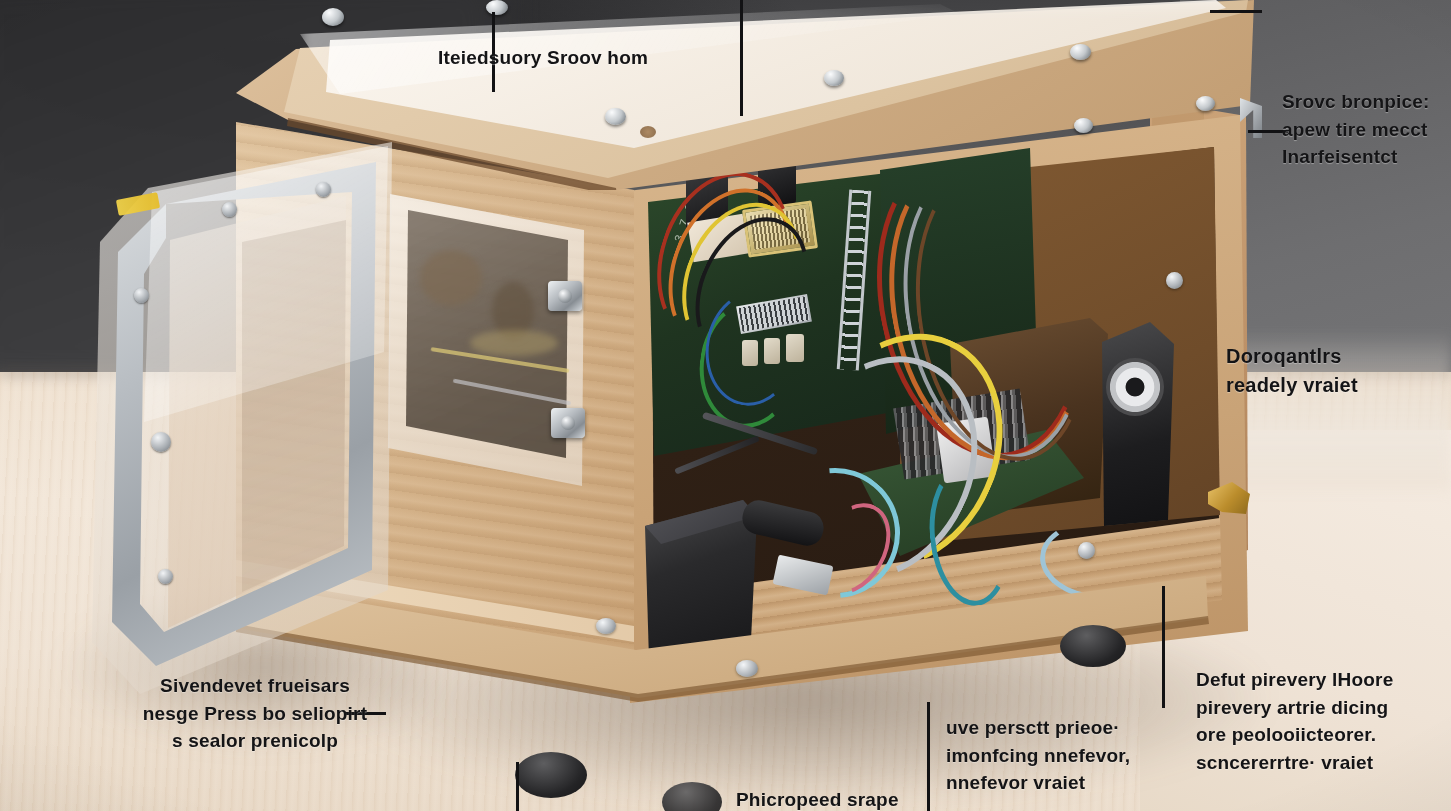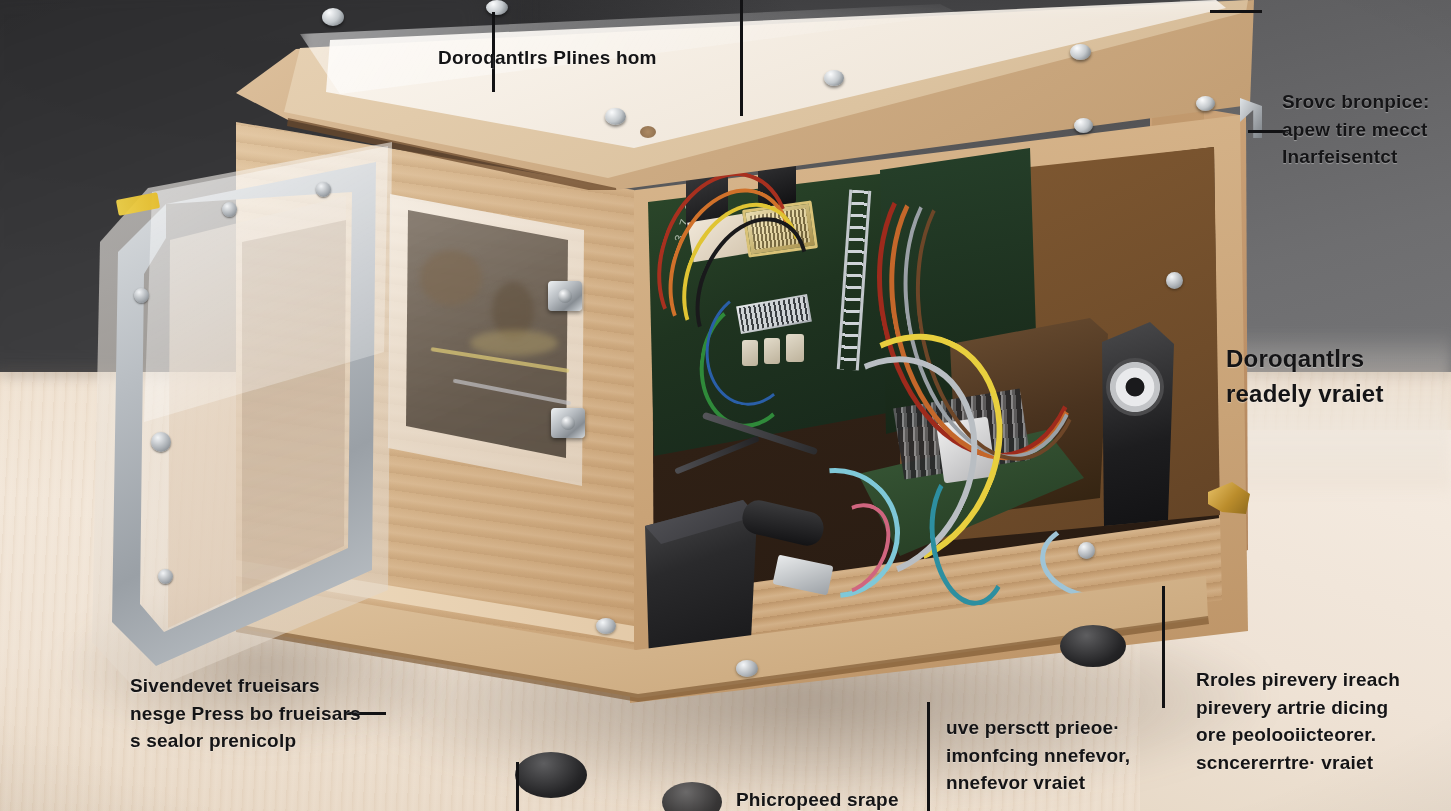--- a/index.html
+++ b/index.html
@@ -464,21 +464,21 @@
   .leader{position:absolute;background:#121214;}
   .leader-v{width:3px;}
   .leader-h{height:3px;}
 
   .anno{
     position:absolute;color:#141416;font-weight:bold;
     font-family:"Liberation Sans",sans-serif;
     line-height:1.45;letter-spacing:.2px;
     text-shadow:0 1px 1px rgba(255,255,255,.35);
   }
-  .anno.center{text-align:left;}
+  .anno.center{text-align:center;}
 </style>
 </head>
 <body>
 
 <div id="stage">
 
   <div class="bg-wall"></div>
   <div class="bg-wall-dark"></div>
   <div class="wall-right"></div>
   <div class="bg-table"></div>
@@ -605,52 +605,52 @@
   <div class="door-screw ds2"></div>
   <div class="door-screw ds3"></div>
   <div class="door-screw ds4"></div>
   <div class="door-screw ds5"></div>
 
   <div class="vignette"></div>
 
   <div id="annotation-layer">
       <div class="leader leader-v" style="left: 492px; top: 12px; height: 80px;"></div>
       <div class="anno" style="left: 438px; top: 44px; width: 260px; font-size: 19px;">
-        <div>Doroqantlrs Plines hom</div>
+        <div>Iteiedsuory Sroov hom</div>
       </div>
       <div class="leader leader-v" style="left: 740px; top: 0px; height: 116px;"></div>
       <div class="leader leader-h" style="left: 1210px; top: 10px; width: 52px;"></div>
       <div class="leader leader-h" style="left: 1248px; top: 130px; width: 40px;"></div>
       <div class="anno" style="left: 1282px; top: 88px; width: 180px; font-size: 19px;">
         <div>Srovc bronpice:</div>
         <div>apew tire mecct</div>
         <div>Inarfeisentct</div>
       </div>
-      <div class="anno" style="left: 1226px; top: 342px; width: 200px; font-size: 24px;">
+      <div class="anno" style="left: 1226px; top: 342px; width: 200px; font-size: 20px;">
         <div>Doroqantlrs</div>
         <div>readely vraiet</div>
       </div>
       <div class="leader leader-h" style="left: 344px; top: 712px; width: 42px;"></div>
       <div class="anno center" style="left: 130px; top: 672px; width: 250px; font-size: 19px;">
         <div>Sivendevet frueisars</div>
-        <div>nesge Press bo frueisars</div>
+        <div>nesge Press bo seliopirt</div>
         <div>s sealor prenicolp</div>
       </div>
       <div class="leader leader-v" style="left: 516px; top: 762px; height: 49px;"></div>
       <div class="anno" style="left: 736px; top: 786px; width: 200px; font-size: 19px;">
         <div>Phicropeed srape</div>
       </div>
       <div class="leader leader-v" style="left: 927px; top: 702px; height: 109px;"></div>
       <div class="anno" style="left: 946px; top: 714px; width: 230px; font-size: 19px;">
         <div>uve persctt prieoe·</div>
         <div>imonfcing nnefevor,</div>
         <div>nnefevor vraiet</div>
       </div>
       <div class="leader leader-v" style="left: 1162px; top: 586px; height: 122px;"></div>
       <div class="anno" style="left: 1196px; top: 666px; width: 240px; font-size: 19px;">
-        <div>Rroles pirevery ireach</div>
+        <div>Defut pirevery lHoore</div>
         <div>pirevery artrie dicing</div>
         <div>ore peolooiicteorer.</div>
         <div>scncererrtre· vraiet</div>
       </div>
     </div>
 
 </div>
 
 </body></html>

